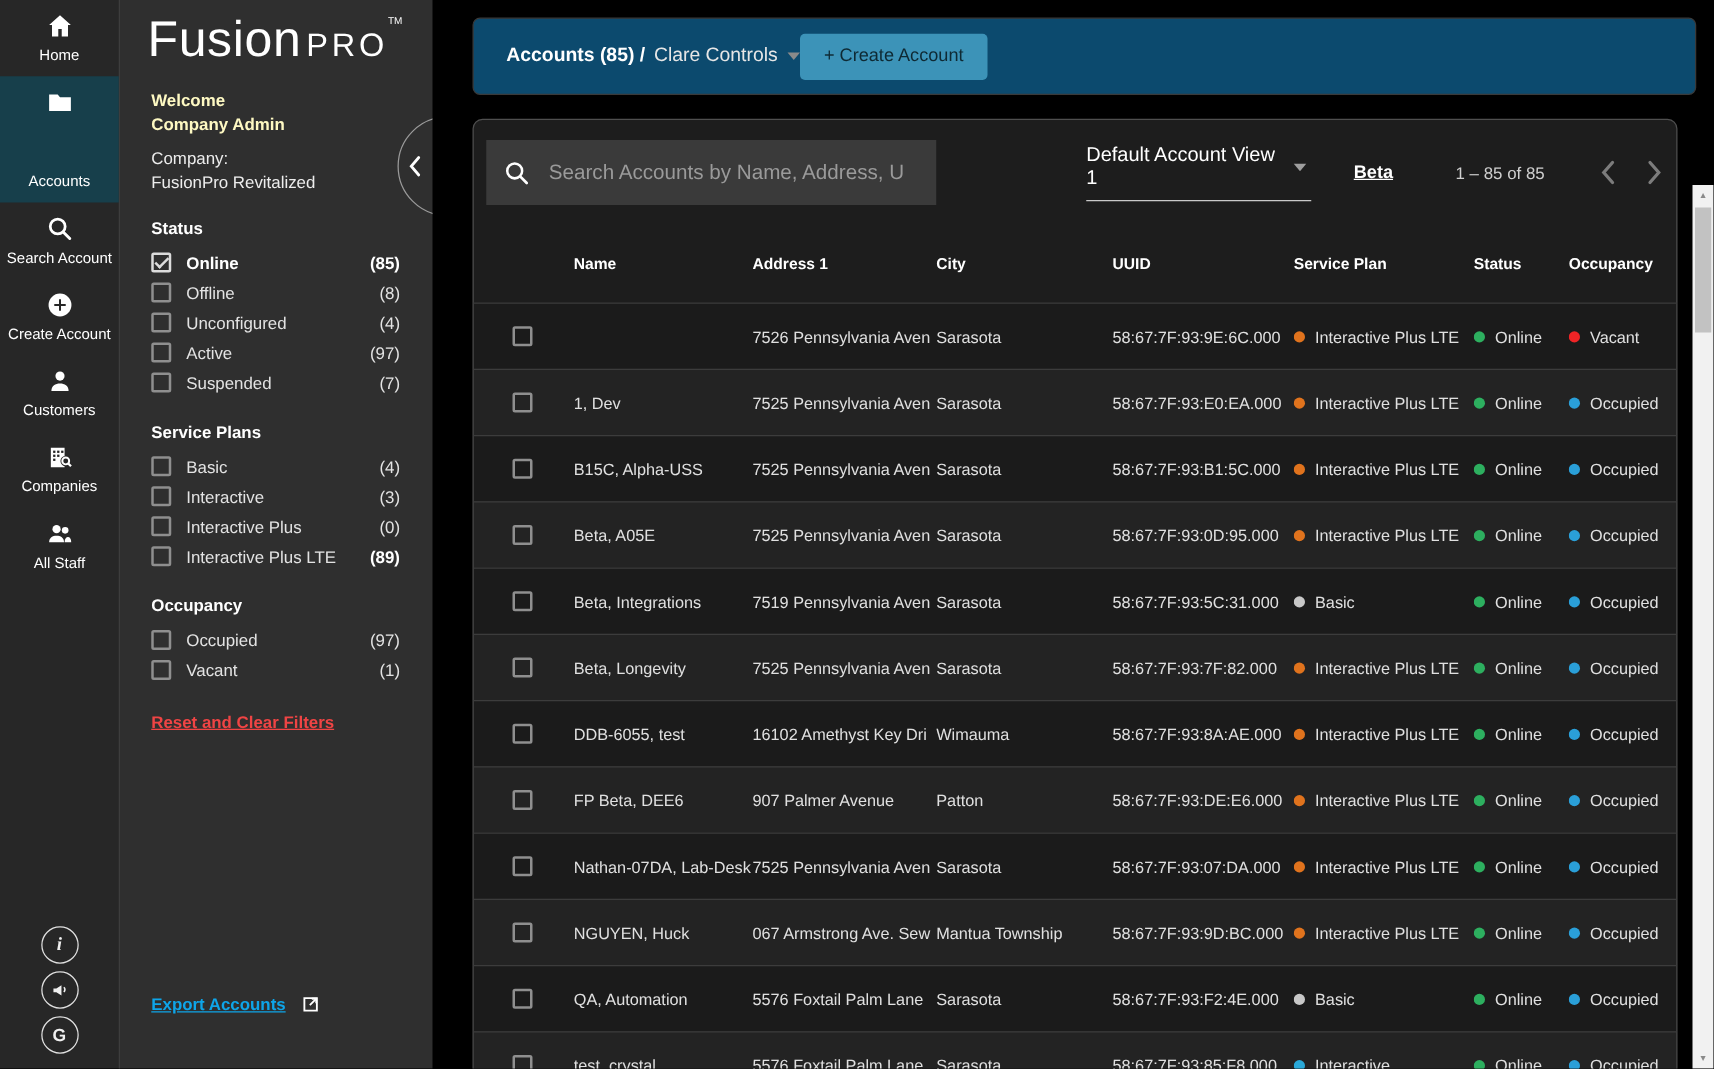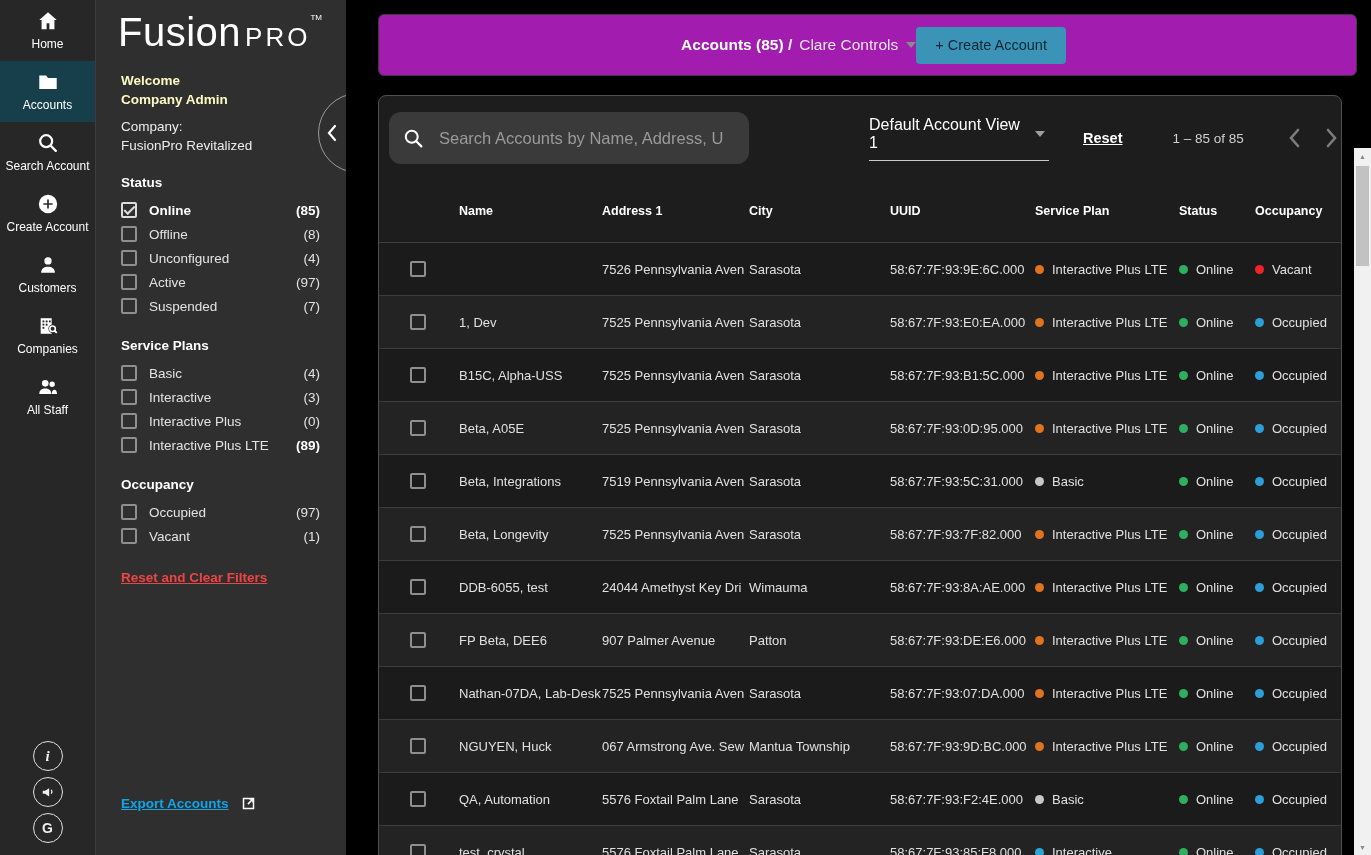--- a/index.html
+++ b/index.html
@@ -41,34 +41,34 @@
   .reset-link { display:inline-block; margin:22px 0 0 25px; color:#ef4444; font-size:13.5px; font-weight:bold;
                 text-decoration:underline; cursor:pointer; }
   .export-row { position:absolute; left:25px; bottom:44px; display:flex; align-items:center; gap:12px; cursor:pointer; }
   .export-link { color:#0ea5e9; font-size:13.5px; font-weight:bold; text-decoration:underline; }
   .collapse-btn { position:absolute; left:222px; top:93px; width:80px; height:80px; border:1px solid #9a9a9a;
                   border-radius:50%; background:transparent; display:flex; align-items:center; cursor:pointer; }
   .collapse-btn svg { margin-left:8px; }
 
   
   .main { flex:1; position:relative; background:#000; }
-  .topbar { margin:14px 0 0 32px; width:979px; height:62px; background:#a21caf; border:1px solid #3a3a3a;
-            border-radius:6px; display:flex; align-items:center; justify-content:center; padding:0 14px 0 26px; }
+  .topbar { margin:14px 0 0 32px; width:979px; height:62px; background:#0c4a6e; border:1px solid #3a3a3a;
+            border-radius:6px; display:flex; align-items:center; justify-content:flex-start; padding:0 14px 0 26px; }
   .crumb { display:flex; align-items:center; font-size:15.5px; }
   .crumb-root { color:#fff; font-weight:bold; }
   .crumb-cur { color:#e6e6e6; margin-left:7px; }
   .caret { width:0; height:0; border-left:5px solid transparent; border-right:5px solid transparent;
            border-top:6px solid #8a8a8a; margin-left:8px; }
   .create-btn { height:37px; padding:0 19px; border:none; border-radius:4px; font-size:14.5px; font-weight:400;
                 color:#0e2933; display:flex; align-items:center; cursor:pointer; font-family:inherit; }
 
   .card { margin:19px 0 0 32px; width:964px; height:920px; background:#1d1d1d; border:1px solid #4f4f4f;
           border-radius:8px; overflow:hidden; }
   .toolbar { height:84px; display:flex; align-items:center; padding-left:10px; }
-  .search-box { width:360px; height:52px; background:#3a3a3a; border-radius:12px; display:flex; align-items:center;
+  .search-box { width:360px; height:52px; background:#3a3a3a; border-radius:0; display:flex; align-items:center;
                 padding:0 12px 0 14px; flex:none; }
   .search-box input { flex:1; background:transparent; border:none; outline:none; color:#e8e8e8; font-size:16.5px;
                       margin-left:15px; font-family:inherit; }
   .search-box input::placeholder { color:#9a9a9a; }
   .view-select { margin-left:120px; display:flex; align-items:center; gap:14px; color:#fff; font-size:16px;
                  border-bottom:1px solid #c9c9c9; padding:0 4px 8px 0; cursor:pointer; width:180px; }
   .view-select .caret { margin-left:auto; border-top-color:#9e9e9e; }
   .edit-link { margin-left:34px; color:#fff; font-size:14.5px; font-weight:600; text-decoration:underline; cursor:pointer; }
   .range { margin-left:50px; color:#cfcfcf; font-size:13.5px; }
   .pager { margin-left:44px; display:flex; gap:26px; }
@@ -100,21 +100,21 @@
 
   <nav class="rail">
     <div class="rail-item">
       <span class="rail-icon">
         <svg width="22" height="22" viewBox="0 0 24 24" fill="#fff">
             <path d="M12 2.5 L2.5 11 h2.5 v10 h5.5 v-6.5 h3 v6.5 h5.5 v-10 h2.5 Z"></path>
           </svg>
       </span>
       <span class="rail-label">Home</span>
     </div>
-    <div class="rail-item active" style="background: rgb(23, 63, 75);">
+    <div class="rail-item active" style="background: rgb(23, 63, 75); gap: 40px;">
       <span class="rail-icon">
         <svg width="22" height="22" viewBox="0 0 24 24" fill="#fff">
             <path d="M2.5 5 h7.5 l2 2.5 h9.5 v12 H2.5 Z"></path>
           </svg>
       </span>
       <span class="rail-label">Accounts</span>
     </div>
     <div class="rail-item">
       <span class="rail-icon">
         <svg width="22" height="22" viewBox="0 0 24 24">
@@ -330,21 +330,21 @@
               </svg>
           </span>
           <input type="text" placeholder="Search Accounts by Name, Address, U" style="">
         </div>
 
         <div class="view-select">
           <span>Default Account View 1</span>
           <span class="caret"></span>
         </div>
 
-        <span class="edit-link">Reset</span>
+        <span class="edit-link">Beta</span>
 
         <span class="range">1 – 85 of 85</span>
 
         <div class="pager">
           <span class="pg-btn">
             <span>
               <svg width="12" height="20" viewBox="0 0 12 20" fill="none" stroke="#7c7c7c" stroke-width="2.6" stroke-linecap="round">
                   <polyline points="10,2 3,10 10,18"></polyline>
                 </svg>
             </span>
@@ -501,21 +501,21 @@
               <span class="dot" style="background: rgb(42, 159, 216);"></span>
               <span class="lbl">Occupied</span>
             </div>
   </div>
 
   <div class="tr grid">
     <div class="cb-cell">
               <span class="cb"></span>
             </div>
     <div class="cell c-name">DDB-6055, test</div>
-    <div class="cell c-address">24044 Amethyst Key Dri</div>
+    <div class="cell c-address">16102 Amethyst Key Dri</div>
     <div class="cell c-city">Wimauma</div>
     <div class="cell c-uuid">58:67:7F:93:8A:AE.000</div>
     <div class="cell dotcell c-plan">
               <span class="dot" style="background: rgb(224, 115, 29);"></span>
               <span class="lbl">Interactive Plus LTE</span>
             </div>
     <div class="cell dotcell c-status">
               <span class="dot" style="background: rgb(45, 175, 95);"></span>
               <span class="lbl">Online</span>
             </div>

